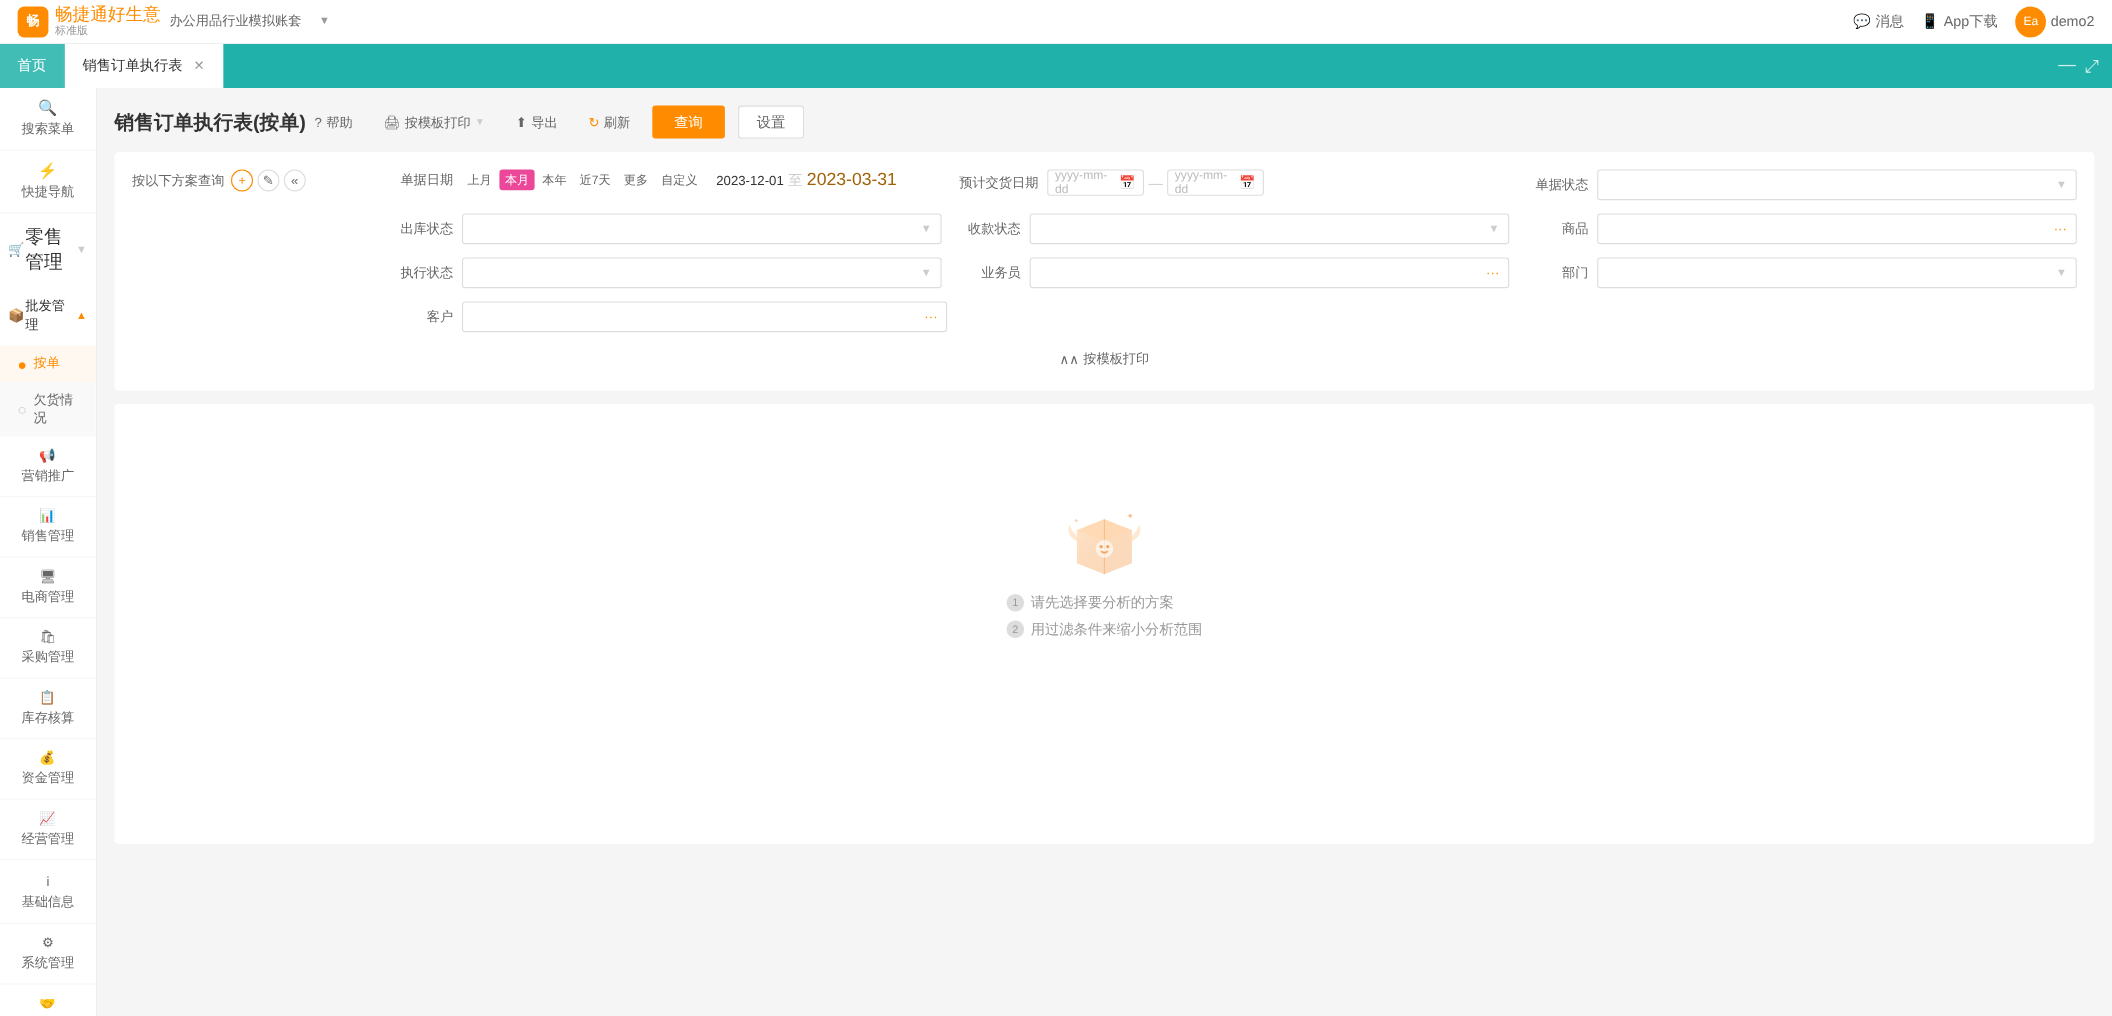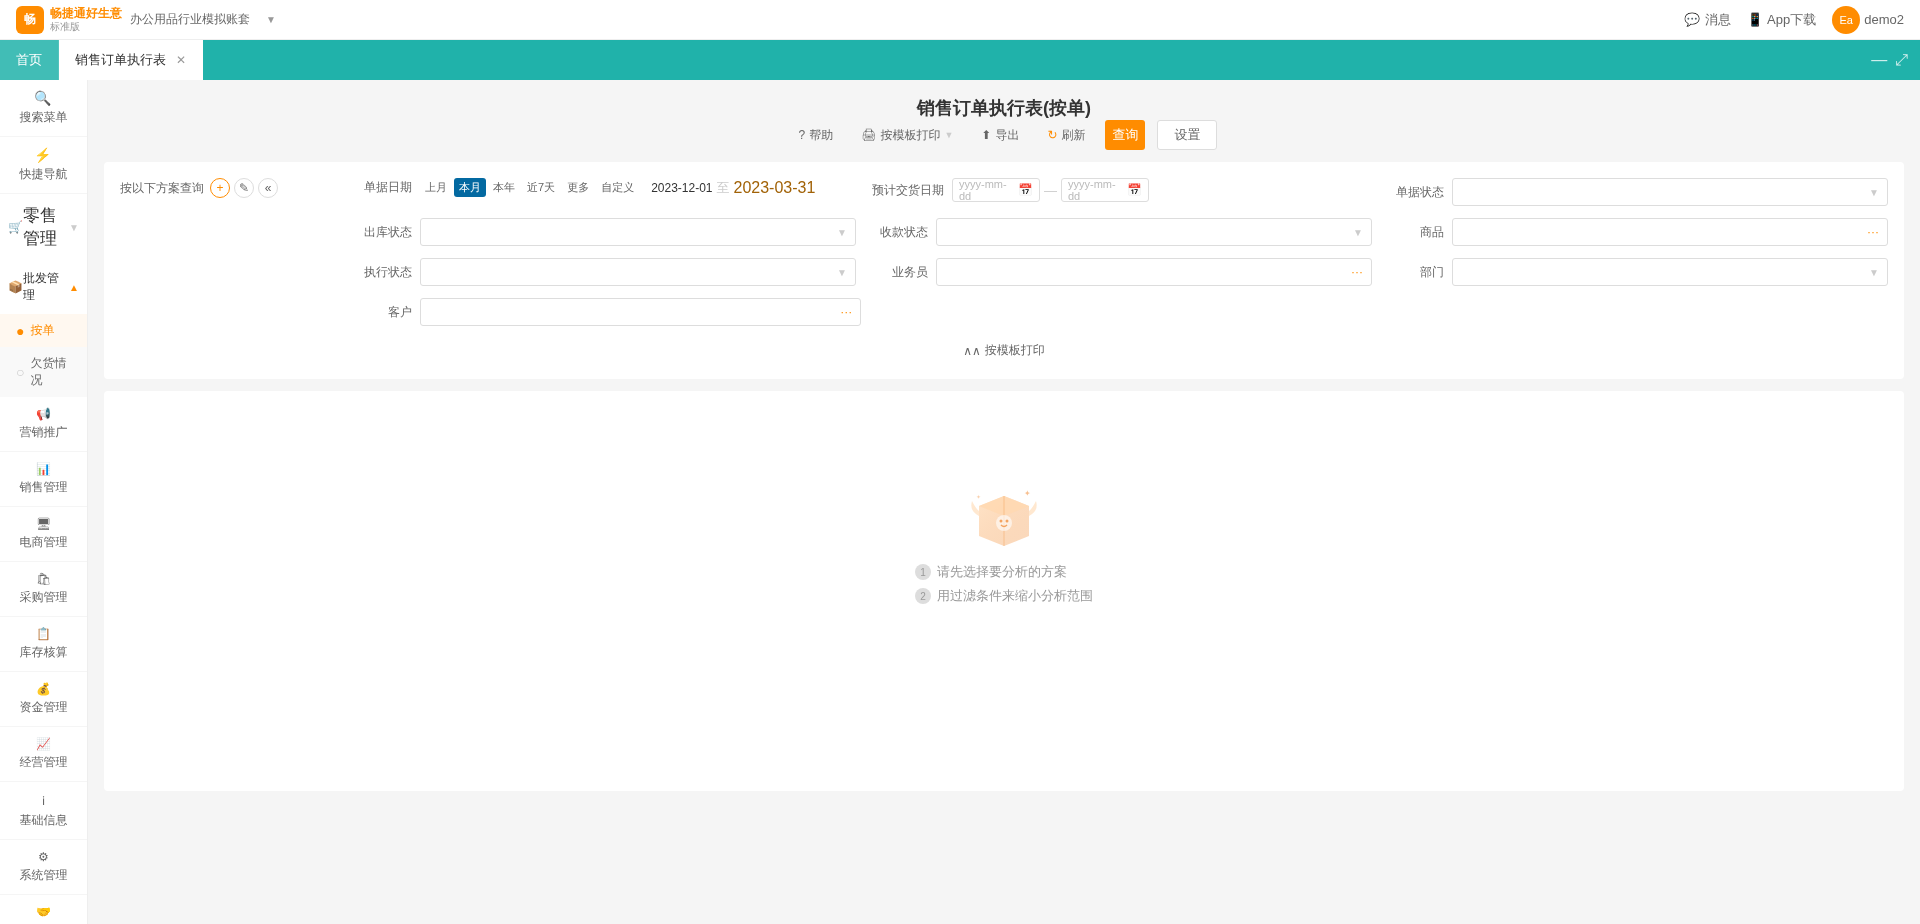--- a/index.html
+++ b/index.html
@@ -74,32 +74,31 @@
 
     
     .main-content {
       position: fixed; top: 80px; left: 88px; right: 0; bottom: 0;
       overflow-y: auto; background: #f5f5f5;
     }
     .page-container { padding: 16px; }
 
     
     .page-title-bar {
-      display: flex; align-items: center; justify-content: space-between;
+      display: flex; align-items: center; justify-content: flex-start;
       margin-bottom: 12px;
-      flex-direction: column;
     }
     .page-title { font-size: 18px; font-weight: 600; color: #333; }
     .page-actions { display: flex; align-items: center; gap: 12px; }
     .page-action-btn {
       display: flex; align-items: center; gap: 4px; color: #666; font-size: 12px;
       cursor: pointer; padding: 4px 8px; border-radius: 3px;
     }
     .query-btn {
-      background: #ff8c00; color: white; border: none; padding: 6px 7px;
+      background: #ff8c00; color: white; border: none; padding: 6px 20px;
       border-radius: 3px; cursor: pointer; font-size: 13px;
     }
     .settings-btn {
       background: #fff; color: #666; border: 1px solid #ddd; padding: 5px 16px;
       border-radius: 3px; cursor: pointer; font-size: 13px;
     }
 
     
     .filter-panel {
       background: #fff; border-radius: 4px; padding: 16px;
@@ -122,21 +121,21 @@
       flex: 1; min-width: 0; border: 1px solid #ddd; border-radius: 3px;
       padding: 5px 8px; font-size: 12px; color: #333; background: #fff;
       display: flex; align-items: center; justify-content: space-between; cursor: pointer;
       height: 28px;
     }
     .date-quick-btns { display: flex; align-items: center; gap: 2px; margin-right: 6px; }
     .date-quick-btn {
       font-size: 11px; padding: 2px 5px; cursor: pointer; color: #666;
       border-radius: 2px;
     }
-    .date-quick-btn.active { background: #0369a1; color: white; border-radius: 3px; }
+    .date-quick-btn.active { background: #ec4899; color: white; border-radius: 3px; }
     .date-input-pair { display: flex; align-items: center; gap: 4px; }
     .date-input {
       border: 1px solid #ddd; border-radius: 3px; padding: 3px 6px;
       font-size: 11px; color: #bbb; width: 88px; height: 24px;
       display: flex; align-items: center; justify-content: space-between;
     }
     .dropdown-arrow { color: #ccc; font-size: 10px; }
     .filter-input-more { color: #ff8c00; font-size: 12px; cursor: pointer; }
 
     .filter-collapse-btn {
@@ -175,21 +174,21 @@
     ::-webkit-scrollbar-thumb { background: #ccc; border-radius: 2px; }
   </style>
 </head>
 <body>
 
 <div class="top-header">
   <div class="top-header-left">
     <div class="logo-area">
       <div class="logo-icon">畅</div>
       <div style="display:flex;flex-direction:column;line-height:1.2">
-        <span style="font-size:12px;color:#ff8c00;font-weight:700">畅捷通好生意</span>
+        <span style="font-size:16px;color:#ff8c00;font-weight:400">畅捷通好生意</span>
         <span style="font-size:10px;color:#999">标准版</span>
       </div>
     </div>
     <div class="breadcrumb-area">
       <span>办公用品行业模拟账套</span>
       <span style="cursor:pointer;color:#999;font-size:10px">▼</span>
     </div>
   </div>
   <div class="top-header-right">
     <div class="header-action">

